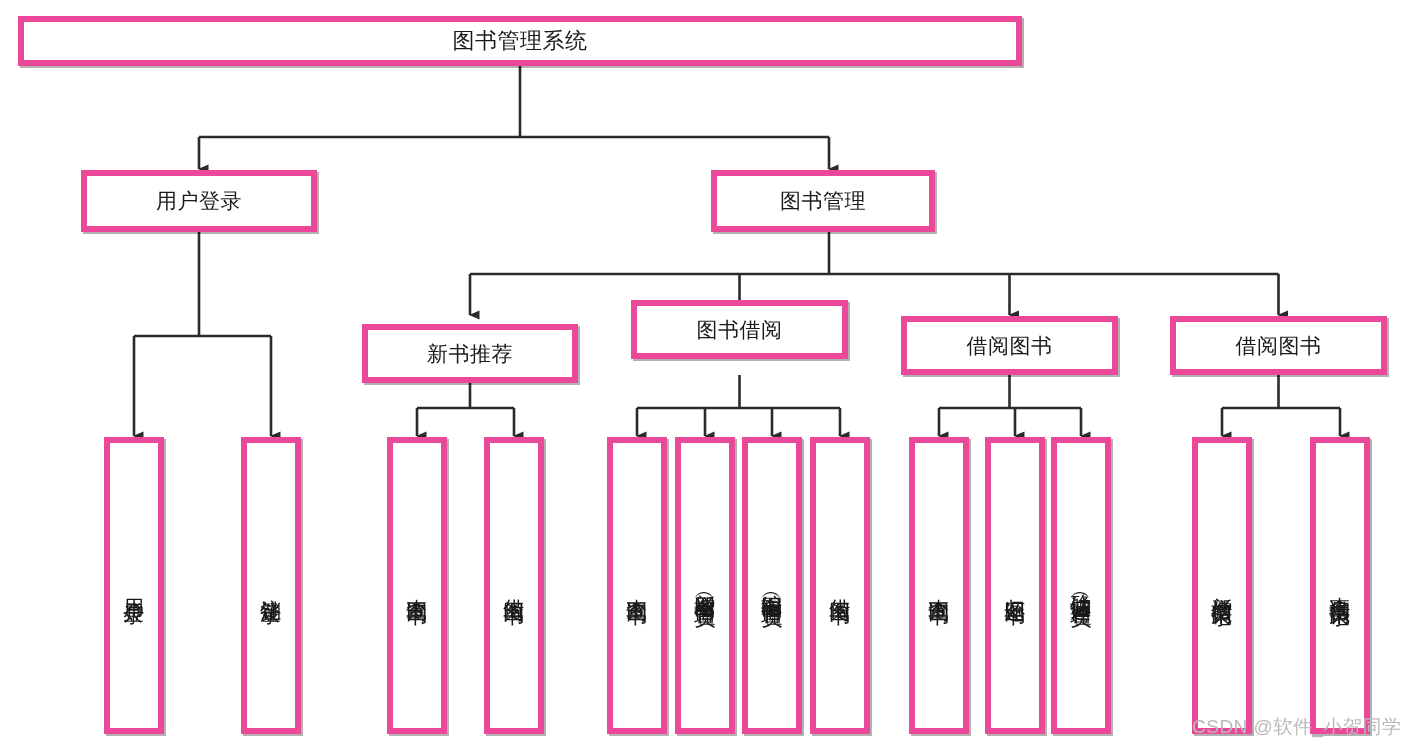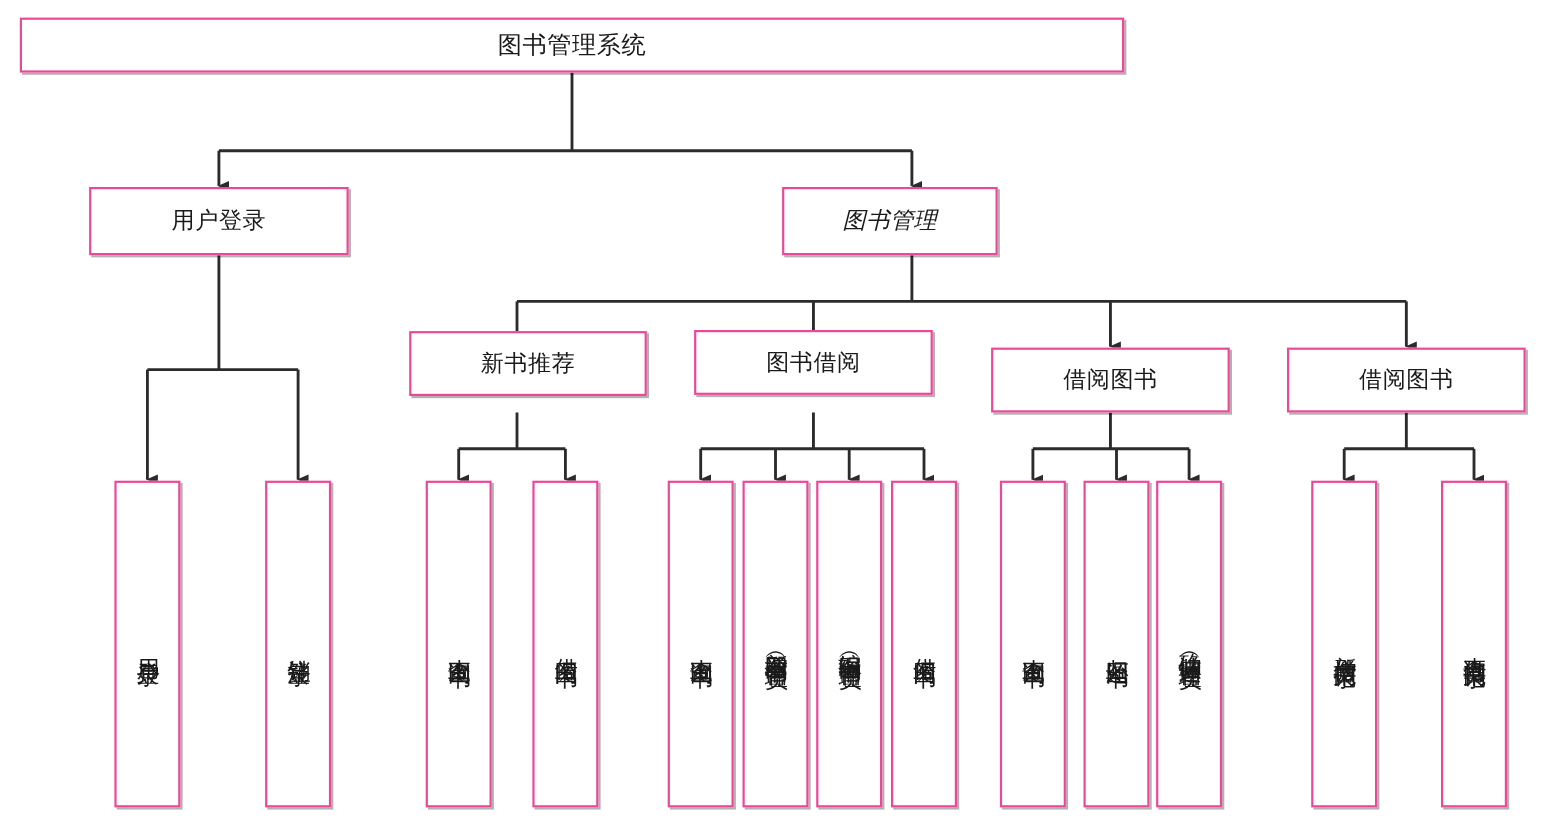--- a/index.html
+++ b/index.html
@@ -22,21 +22,21 @@
     left: 0;
     top: 0;
     width: 1405px;
     height: 747px;
     pointer-events: none;
   }
   .node {
     position: absolute;
     box-sizing: border-box;
     background: #ffffff;
-    border: 2px solid #ec4899;
+    border: 6px solid #ec4899;
     box-shadow: 2px 2px 0 rgba(0,0,0,0.30);
     display: flex;
     align-items: center;
     justify-content: center;
     color: #1a1a1a;
     overflow: hidden;
   }
   .node .label {
     display: block;
     text-align: center;
@@ -117,24 +117,24 @@
         <path d="M 1340 408 L 1340 436" stroke="#2b2b2b" stroke-width="2.6" fill="none" marker-end="url(#arrowhead)"></path>
       </g>
   </svg>
   <div id="node-layer">
       <div class="node horizontal root" style="left: 18px; top: 16px; width: 1004px; height: 50px;">
         <span class="label">图书管理系统</span>
       </div>
       <div class="node horizontal" style="left: 81px; top: 170px; width: 236px; height: 62px;">
         <span class="label">用户登录</span>
       </div>
-      <div class="node horizontal" style="left: 711px; top: 170px; width: 196px; height: 62px; font-style: italic;">
+      <div class="node horizontal" style="left: 711px; top: 170px; width: 224px; height: 62px;">
         <span class="label">图书管理</span>
       </div>
-      <div class="node horizontal" style="left: 362px; top: 301px; width: 216px; height: 59px; margin-left: 10px;">
+      <div class="node horizontal" style="left: 362px; top: 324px; width: 216px; height: 59px;">
         <span class="label">新书推荐</span>
       </div>
       <div class="node horizontal" style="left: 631px; top: 300px; width: 217px; height: 59px;">
         <span class="label">图书借阅</span>
       </div>
       <div class="node horizontal" style="left: 901px; top: 316px; width: 217px; height: 59px;">
         <span class="label">借阅图书</span>
       </div>
       <div class="node horizontal" style="left: 1170px; top: 316px; width: 217px; height: 59px;">
         <span class="label">借阅图书</span>
@@ -172,13 +172,14 @@
       <div class="node vertical" style="left: 1051px; top: 437px; width: 60px; height: 297px;">
         <span class="label">确认归还（管理员）</span>
       </div>
       <div class="node vertical" style="left: 1192px; top: 437px; width: 60px; height: 297px;">
         <span class="label">新增借阅记录</span>
       </div>
       <div class="node vertical" style="left: 1310px; top: 437px; width: 60px; height: 297px;">
         <span class="label">查询借阅记录</span>
       </div>
     </div>
+  <div class="watermark" style="left: 1192px; top: 714px;">CSDN @软件_小贺同学</div>
 </div>
 
 </body></html>

